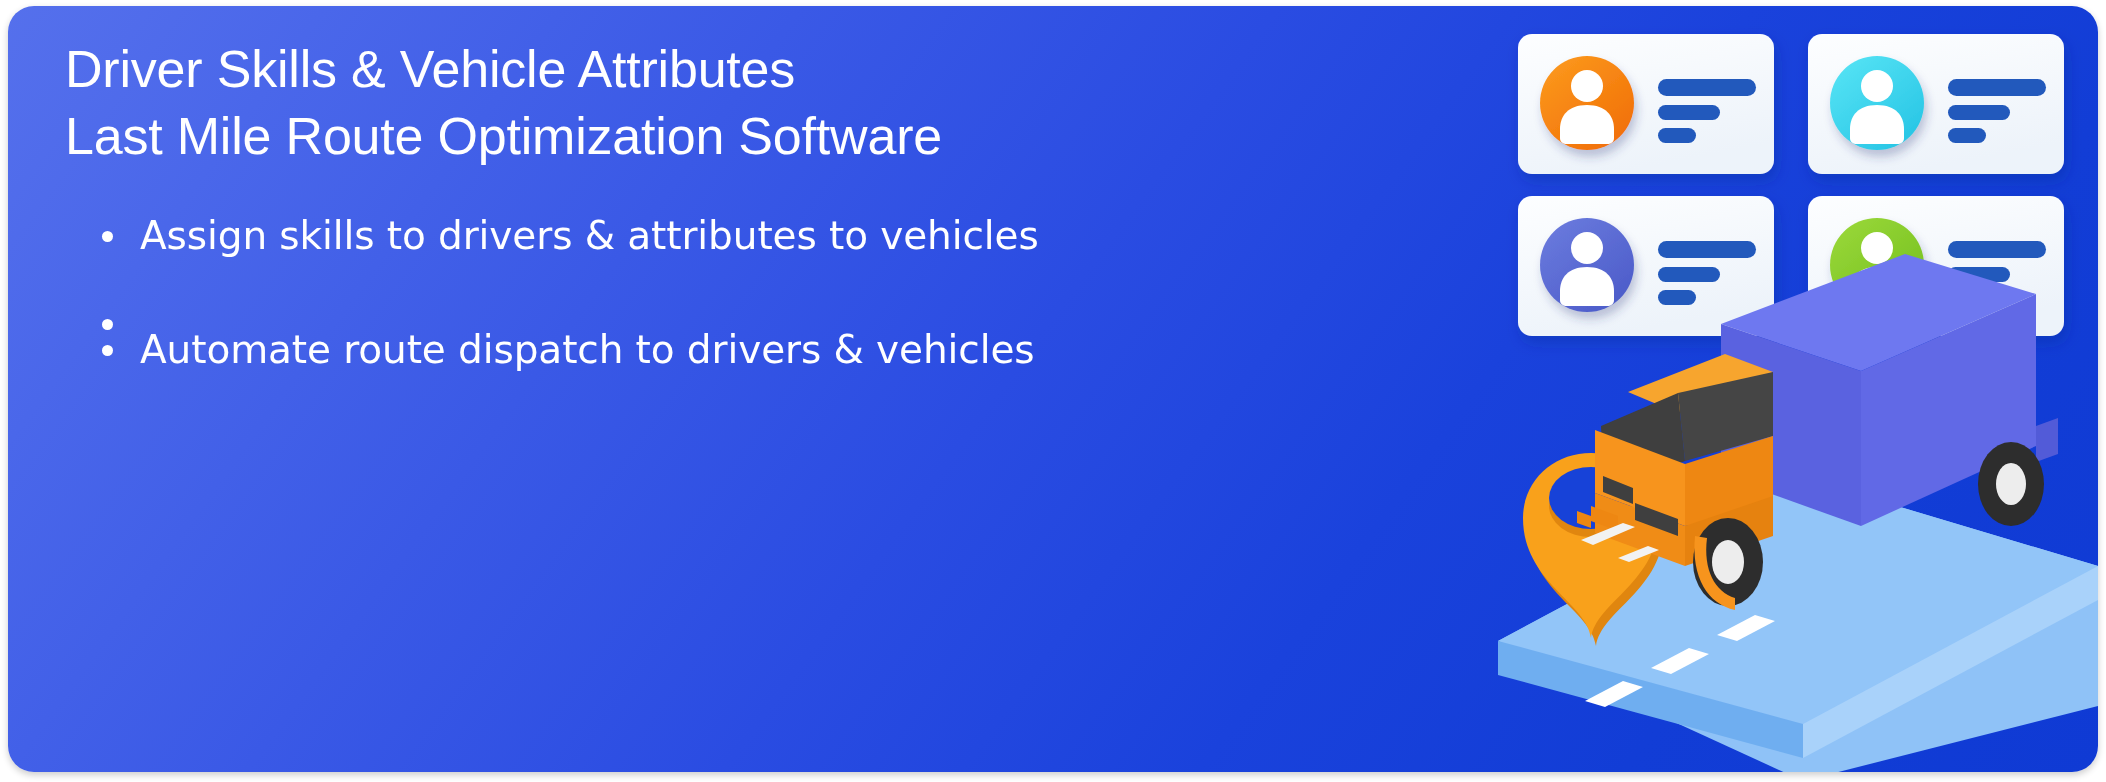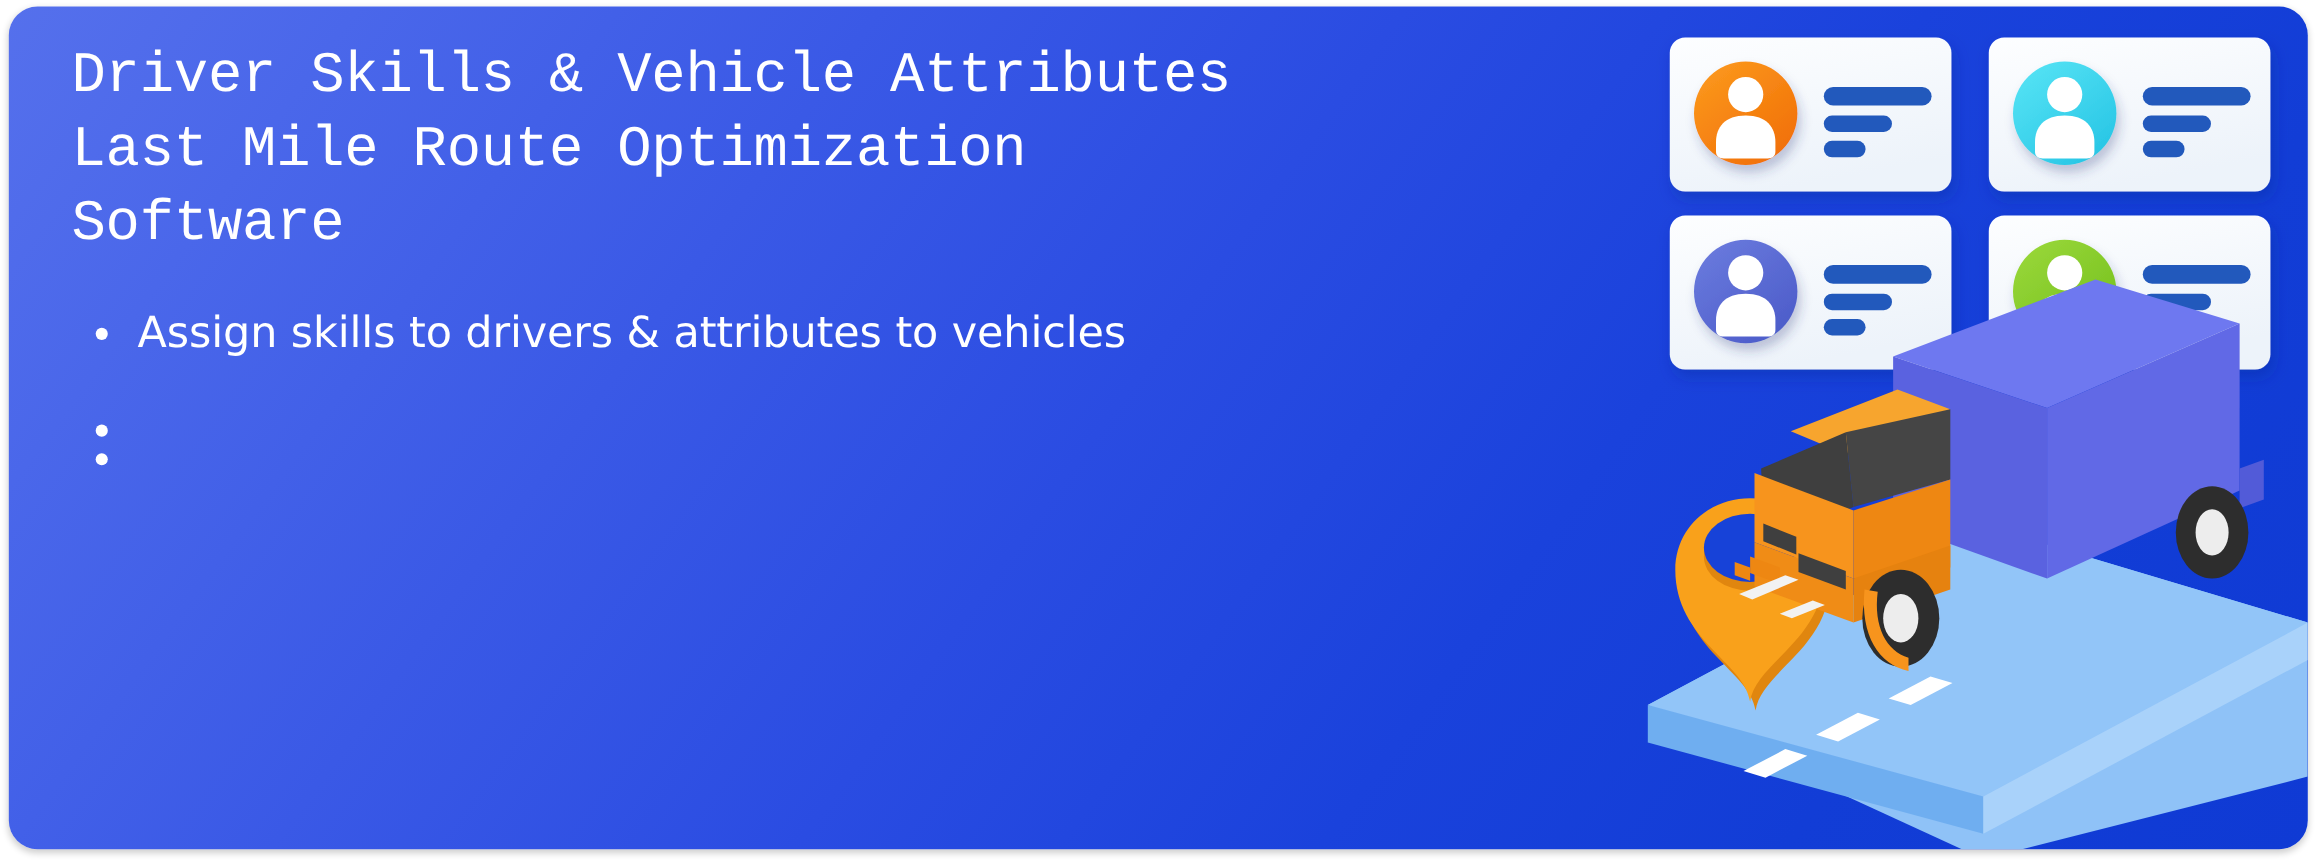--- a/index.html
+++ b/index.html
@@ -38,31 +38,31 @@
   
   .copy {
     position: absolute;
     left: 57px;
     top: 30px;
     width: 1060px;
   }
 
   .headline {
     color: #ffffff;
-    font-family: Liberation Mono, monospace;
+    font-family: Liberation Sans, sans-serif;
     font-weight: 300;
     font-size: 52px;
     line-height: 67px;
     letter-spacing: -0.2px;
     white-space: pre-line;
     -webkit-font-smoothing: antialiased;
   }
 
   .bullets {
-    margin: 0;
+    margin: 15px;
     padding: 0;
     list-style: none;
     margin-top: 35px;
   }
   .bullet {
     position: relative;
     display: flex;
     align-items: flex-start;
     margin-bottom: 26px;
     padding-left: 60px;
@@ -107,20 +107,21 @@
     <ul class="bullets">
       <li class="bullet">
         <span class="dot"></span>
         <span>Assign skills to drivers &amp; attributes to vehicles</span>
       </li>
       <li class="bullet">
         <span class="dot"></span>
       </li>
       <li class="bullet">
         <span class="dot"></span>
+        <span>Automate route dispatch to drivers &amp; vehicles</span>
       </li>
     </ul>
   </div>
 
   <div class="art">
     <svg width="625" height="766" viewBox="0 0 625 766" xmlns="http://www.w3.org/2000/svg">
       <defs>
         <linearGradient id="cardGrad" x1="0" y1="0" x2="0.35" y2="1">
           <stop offset="0%" stop-color="#FDFEFF"></stop>
           <stop offset="100%" stop-color="#EDF3FA"></stop>

